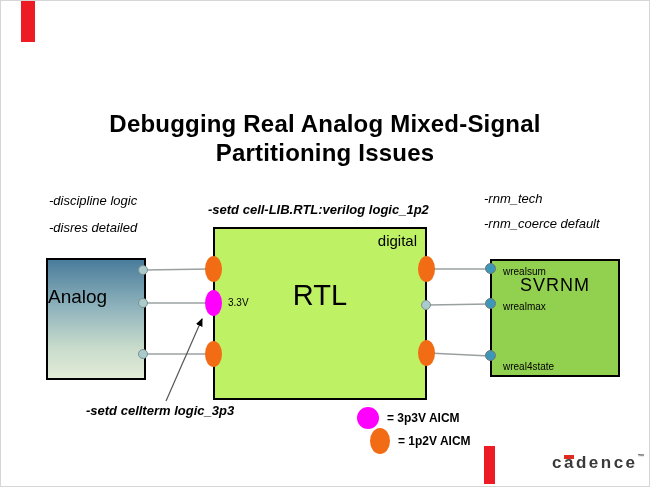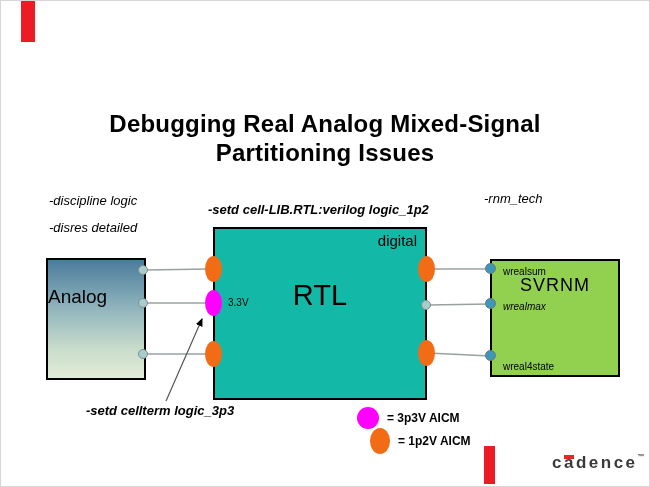--- a/index.html
+++ b/index.html
@@ -22,30 +22,30 @@
   .ann { position:absolute; font-style:italic; font-size:13px; white-space:nowrap; }
   .ann-bold { font-weight:bold; }
 
   .block { position:absolute; box-sizing:border-box; border:2px solid #000; }
   .analog {
     left:45px; top:257px; width:100px; height:122px;
     background:linear-gradient(180deg,#4A7C9B 0%, #8FB3BC 40%, #C9DCCC 75%, #E2ECD8 100%);
   }
   .analog-label { display:block; text-align:left; font-size:19px; margin-top:26px; }
 
-  .rtl { left:212px; top:226px; width:214px; height:173px; background:#14b8a6; }
+  .rtl { left:212px; top:226px; width:214px; height:173px; background:#bef264; }
   .rtl-corner { position:absolute; top:3px; right:8px; font-size:15px; }
   .rtl-label { position:absolute; top:50px; left:0; right:0; text-align:center; font-size:29px; }
   .rtl-pin-label { position:absolute; left:13px; top:68px; font-size:10px; }
 
   .svrnm { left:489px; top:258px; width:130px; height:118px; background:#92D050; }
   .svrnm-label { position:absolute; top:14px; left:0; right:0; text-align:center; font-size:18px; letter-spacing:1px; }
   .svrnm-pin { position:absolute; font-size:10px; left:11px; }
   .svrnm-pin-1 { top:5px; }
-  .svrnm-pin-2 { top:40px;font-style:italic; }
+  .svrnm-pin-2 { top:40px; }
   .svrnm-pin-3 { top:91px;margin-top:9px; }
 
   .port { position:absolute; border-radius:50%; box-sizing:border-box; }
   .port-teal { width:10px; height:10px; background:#A9CBCB; border:1px solid #7e8f8f; }
   .port-blue { width:11px; height:11px; background:#3E97B8; border:1px solid #6a7a7a; }
   .oval { position:absolute; border-radius:50%; }
   .oval-orange { width:17px; height:26px; background:#F26C16; }
   .oval-magenta { width:17px; height:26px; background:#FF00FF; }
 
   svg.connectors { position:absolute; left:0; top:0; pointer-events:none; }
@@ -72,20 +72,21 @@
 
   <h1 class="title">
     <span>Debugging Real Analog Mixed-Signal</span><br>
     <span>Partitioning Issues</span>
   </h1>
 
   <div class="ann" style="left:48px; top:192px;">-discipline logic</div>
   <div class="ann" style="left:48px; top:219px;">-disres detailed</div>
   <div class="ann ann-bold" style="left:207px; top:201px;">-setd cell-LIB.RTL:verilog logic_1p2</div>
   <div class="ann" style="left:483px; top:190px;">-rnm_tech</div>
+  <div class="ann" style="left:483px; top:215px;">-rnm_coerce default</div>
   <div class="ann ann-bold" style="left:85px; top:402px;">-setd cellterm logic_3p3</div>
 
   <svg class="connectors" width="650" height="487" viewBox="0 0 650 487">
     <defs>
       <marker id="ah" markerWidth="9" markerHeight="8" refX="6" refY="3" orient="auto">
         <path d="M0,0 L7,3 L0,6 z" fill="#000"></path>
       </marker>
     </defs>
     <g stroke="#9aa0a0" stroke-width="1.5">
       <line x1="143" y1="269" x2="210" y2="268"></line>

